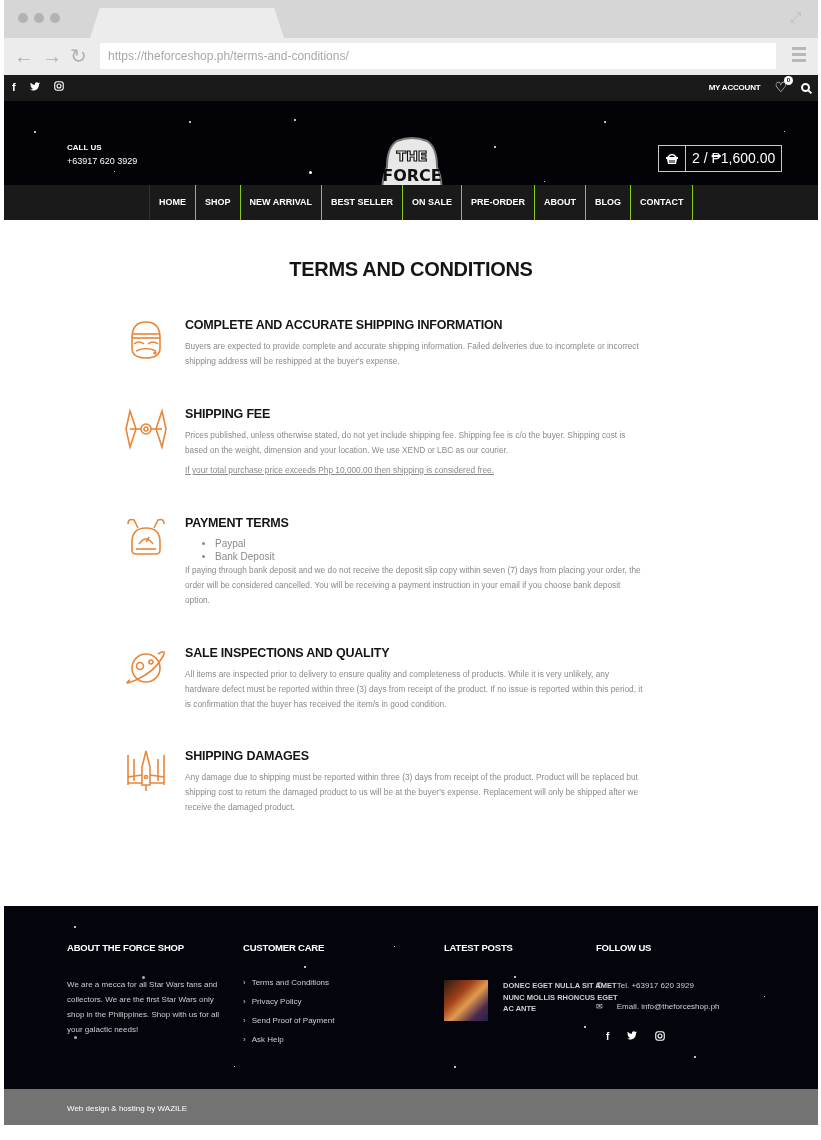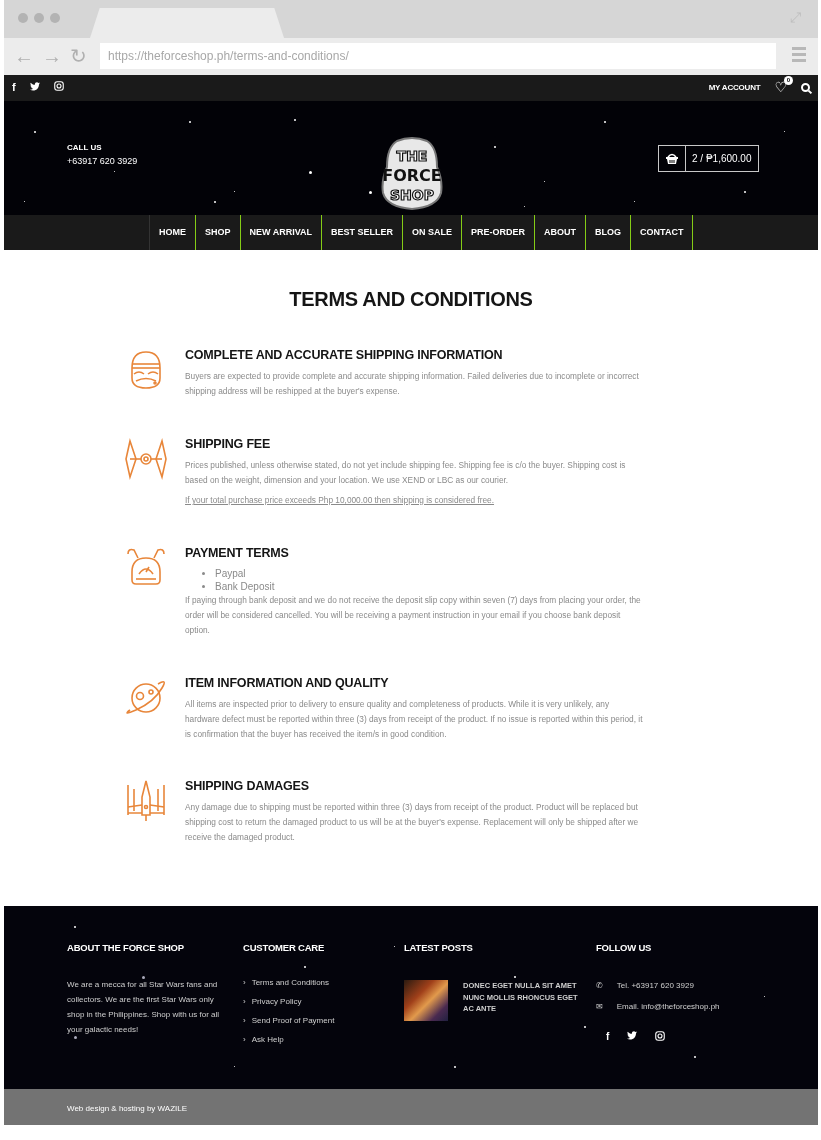--- a/index.html
+++ b/index.html
@@ -26,29 +26,29 @@
   .topbar { height: 26px; background: #1a1a1a; position: relative; }
   .topbar .social { position: absolute; left: 8px; top: 6px; display: flex; gap: 14px; color: #fff; font-size: 11px; font-weight: bold; }
   .topbar .right { position: absolute; right: 8px; top: 5px; display: flex; align-items: center; gap: 14px; color: #fff; }
   .myaccount { font-size: 8px; font-weight: bold; letter-spacing: -0.2px; }
   .wish { position: relative; font-size: 14px; line-height: 14px; }
   .wish-badge { position: absolute; right: -6px; top: -4px; width: 9px; height: 9px; border-radius: 50%; background: #fff; color: #000;
     font-size: 6px; text-align: center; line-height: 9px; font-weight: bold; }
   .search-ic { width: 9px; height: 9px; border: 2px solid #fff; border-radius: 50%; position: relative; }
   .search-ic::after { content: ""; position: absolute; width: 2px; height: 4px; background: #fff; right: -3px; bottom: -4px; transform: rotate(-45deg); }
 
-  .header { height: 114px; position: relative; background: #020207; overflow: hidden; }
+  .header { height: 84px; position: relative; background: #020207; overflow: hidden; }
   .star { position: absolute; background: #fff; border-radius: 50%; }
   .callus { position: absolute; left: 63px; top: 42px; color: #fff; }
   .callus .lbl { font-size: 8px; font-weight: bold; }
   .callus .num { font-size: 9px; margin-top: 4px; }
   .logo { position: absolute; left: 373px; top: 36px; width: 70px; height: 76px; }
   .cart { position: absolute; left: 654px; top: 44px; height: 27px; border: 1px solid #c8c8c8; display: flex; color: #fff; }
   .cart .ic { width: 27px; border-right: 1px solid #c8c8c8; display: flex; align-items: center; justify-content: center; }
-  .cart .total { padding: 0 6px; font-size: 10px; line-height: 25px; }
+  .cart .total { padding: 0 6px; font-size: 14px; line-height: 25px; }
 
   .mainnav { height: 35px; background: #1a1a1a; position: relative; }
   .mainnav ul { list-style: none; position: absolute; left: 145px; top: 0; display: flex; height: 35px; border-left: 1px solid #333; }
   .mainnav li { border-right: 1px solid #84cc16; padding: 0 9px; color: #fff; font-size: 9px; font-weight: bold; line-height: 35px; }
 
   
   .content { position: relative; height: 655px; }
   .page-title { position: absolute; left: 0; width: 814px; top: 38px; text-align: center; font-size: 20px; font-weight: bold; color: #151515; letter-spacing: -0.3px; }
   .section { position: absolute; left: 120px; width: 520px; }
   .section .icon { position: absolute; left: 0; top: 0; width: 44px; height: 44px; }
@@ -248,21 +248,21 @@
     <div class="section" style="top:426px">
       <div class="icon">
         <svg width="44" height="44" viewBox="0 0 44 44" fill="none" stroke="#e8863a" stroke-width="1.6">
           <circle cx="22" cy="22" r="14"></circle>
           <path d="M6 34 Q-2 40 12 34 Q30 26 38 12 Q44 2 34 8"></path>
           <circle cx="16" cy="20" r="3.5"></circle>
             <circle cx="27" cy="16" r="2"></circle>
         </svg>
       </div>
       <div class="body">
-        <h2>ITEM INFORMATION AND QUALITY</h2>
+        <h2>SALE INSPECTIONS AND QUALITY</h2>
         <p>All items are inspected prior to delivery to ensure quality and completeness of products. While it is very unlikely, any hardware defect must be reported within three (3) days from receipt of the product. If no issue is reported within this period, it is confirmation that the buyer has received the item/s in good condition.</p>
       </div>
     </div>
 
     <div class="section" style="top:529px">
       <div class="icon">
         <svg width="44" height="44" viewBox="0 0 44 44" fill="none" stroke="#e8863a" stroke-width="1.6">
           <path d="M22 2 L26 18 L26 36 L18 36 L18 18 Z"></path>
           <line x1="4" y1="6" x2="4" y2="36"></line>
             <line x1="40" y1="6" x2="40" y2="36"></line>
@@ -302,21 +302,21 @@
         <li>Send Proof of Payment</li>
         <li>Ask Help</li>
       </ul>
     </div>
 
     <div class="fcol" style="left:63px;width:160px">
       <h3>ABOUT THE FORCE SHOP</h3>
       <div class="txt" style="margin-top:24px">We are a mecca for all Star Wars fans and collectors. We are the first Star Wars only shop in the Philippines. Shop with us for all your galactic needs!</div>
     </div>
 
-    <div class="fcol" style="left:400px">
+    <div class="fcol" style="left:440px">
       <h3>LATEST POSTS</h3>
       <div class="post">
         <div class="thumb"></div>
         <div class="title">DONEC EGET NULLA SIT AMET NUNC MOLLIS RHONCUS EGET AC ANTE</div>
       </div>
     </div>
 
     <div class="fcol" style="left:592px">
       <h3>FOLLOW US</h3>
       <div class="contact">

